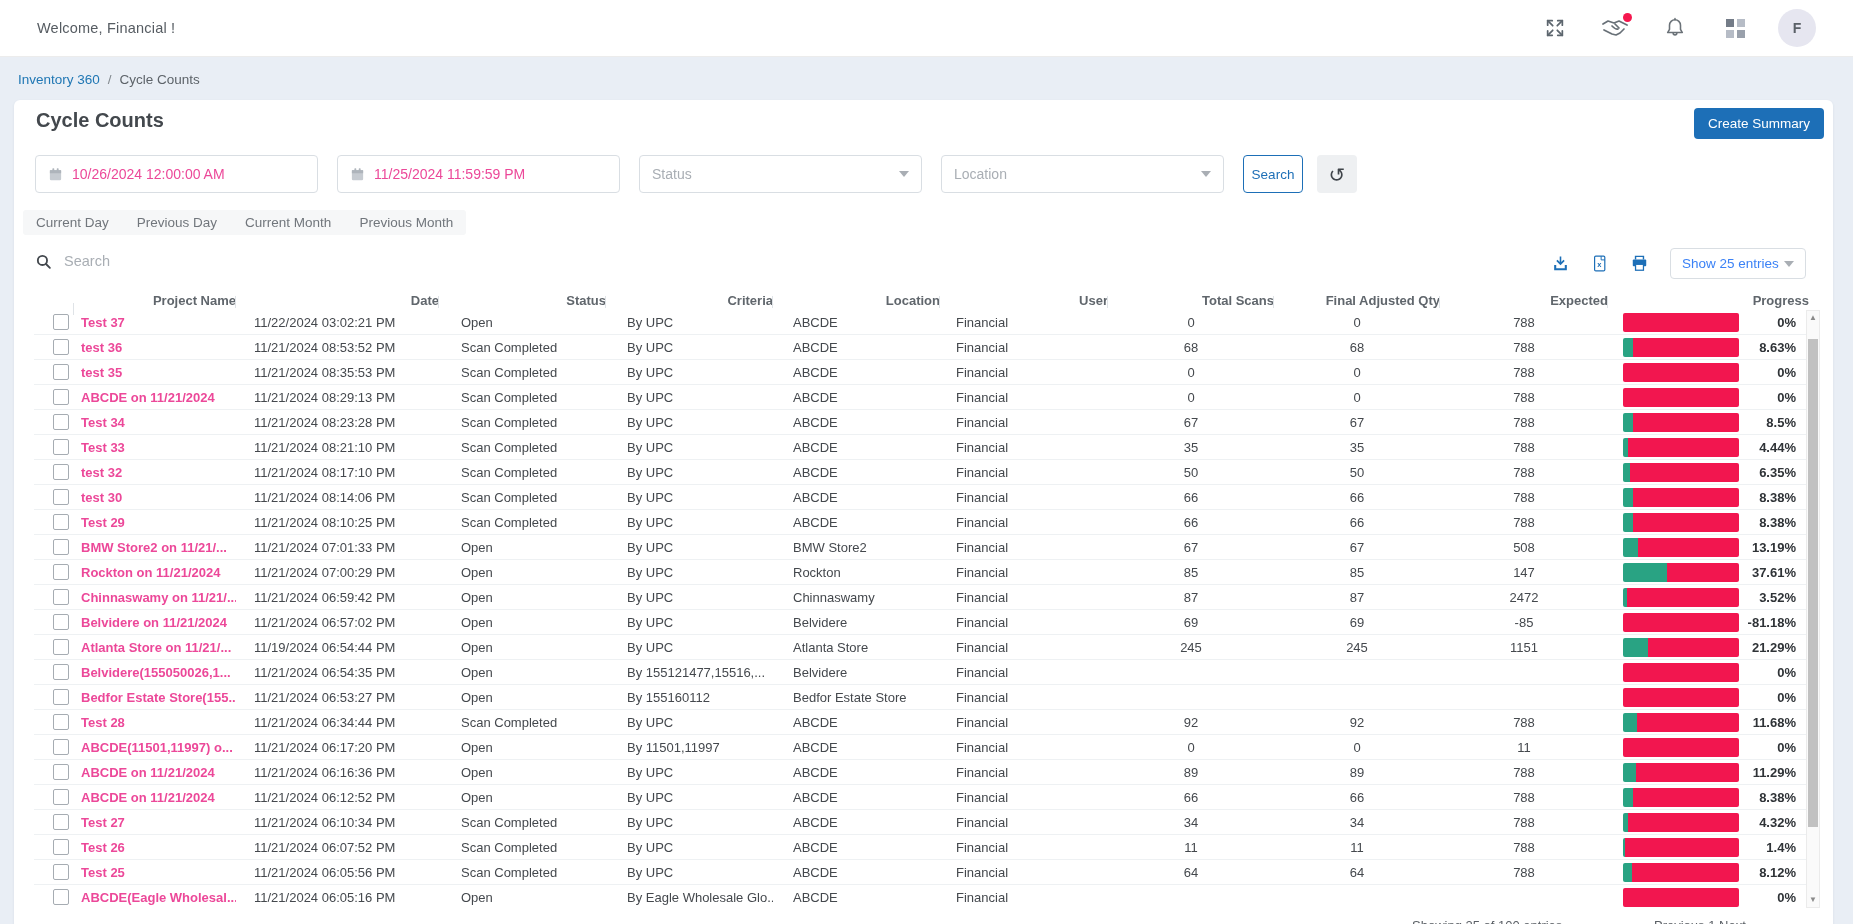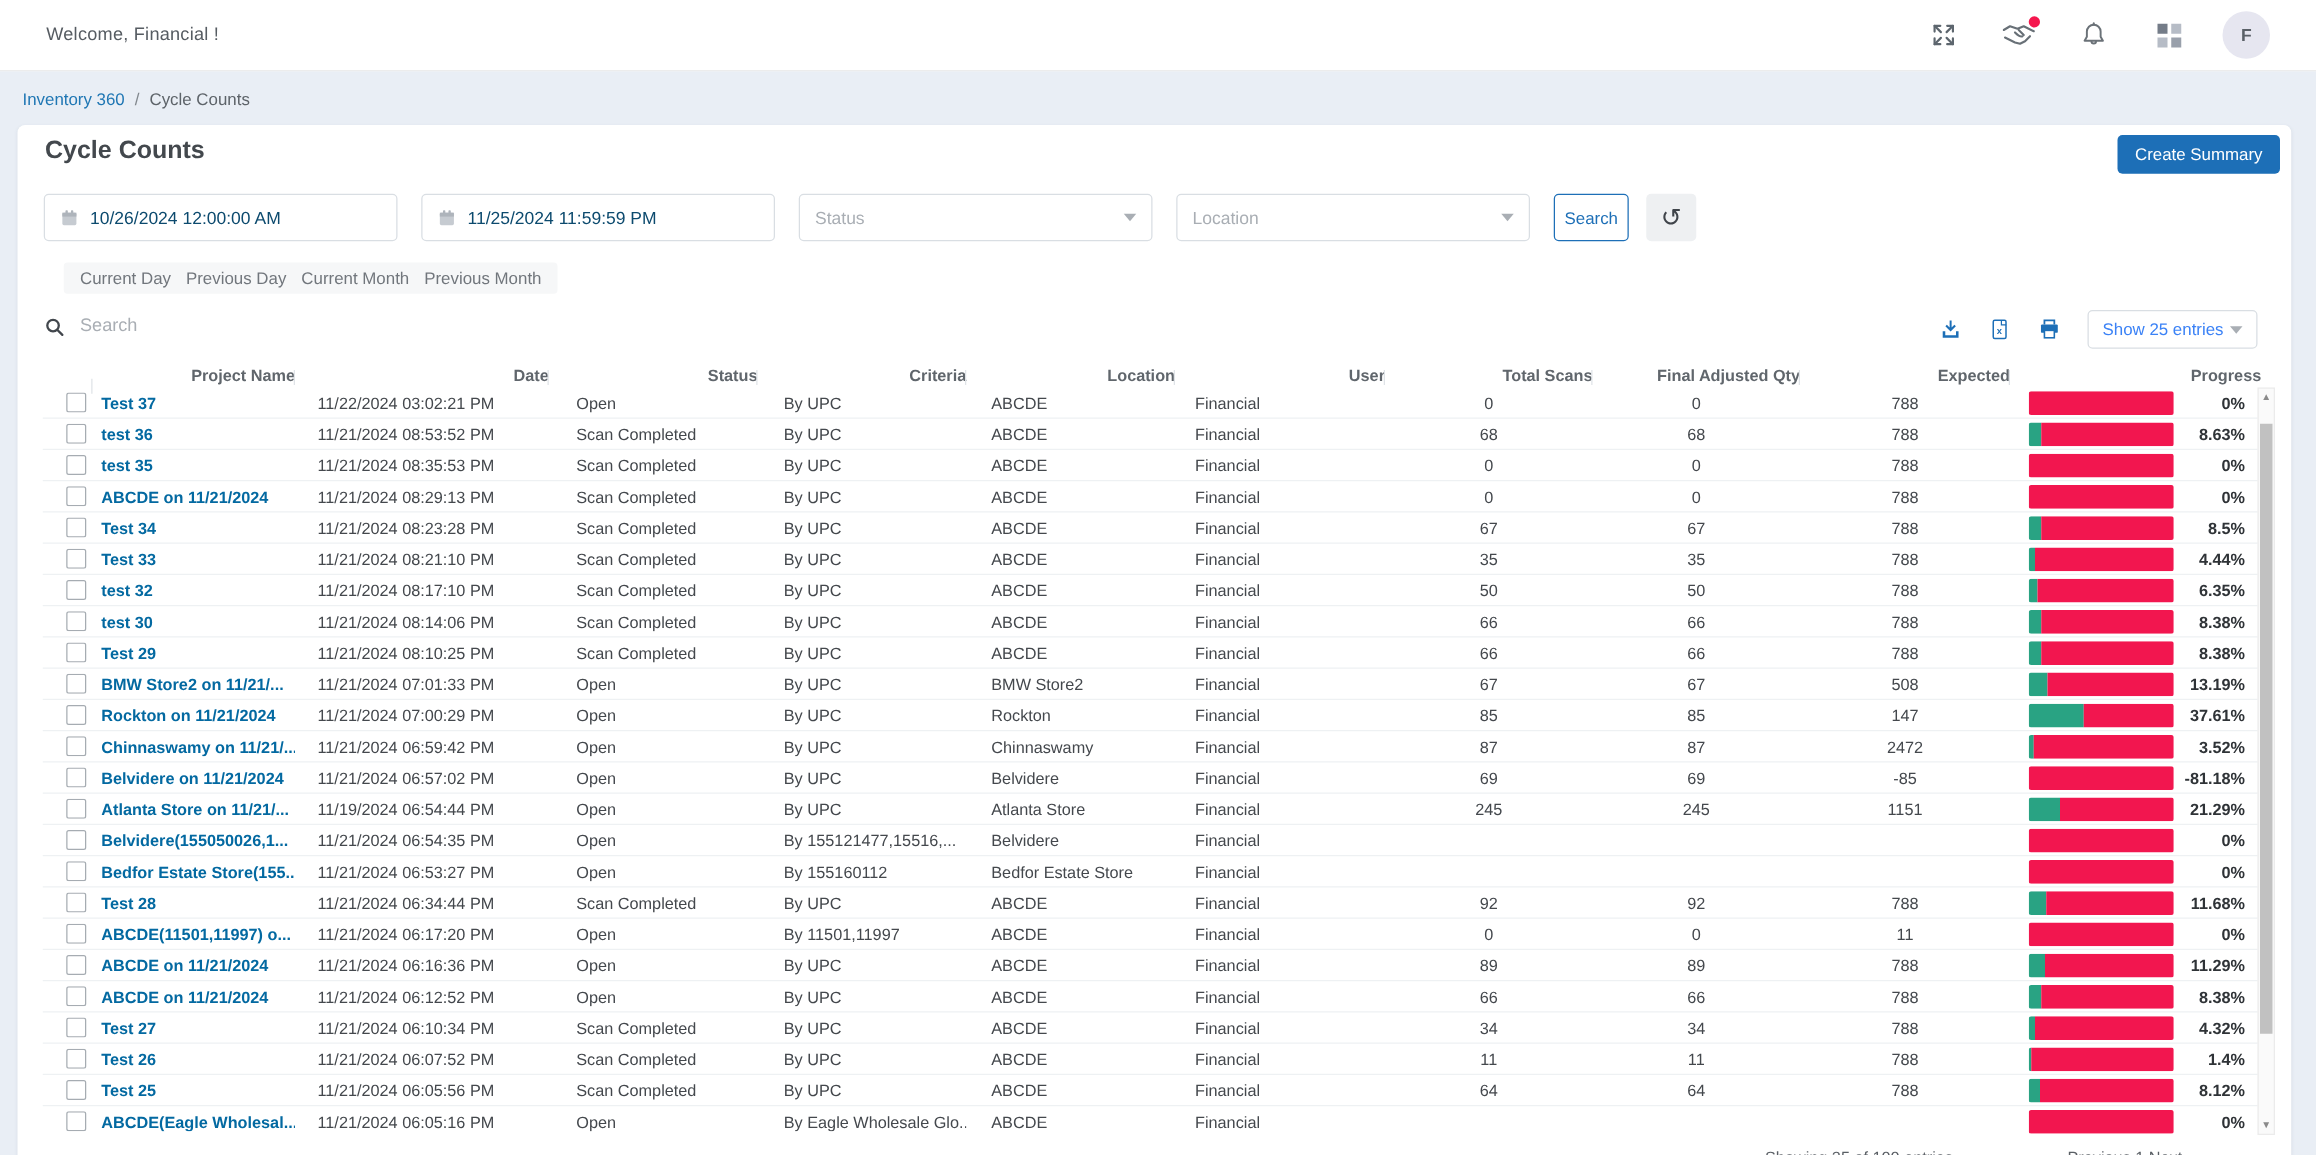--- a/index.html
+++ b/index.html
@@ -31,30 +31,30 @@
   
   .card{position:absolute;left:14px;top:100px;width:1819px;height:836px;background:#fff;border-radius:6px;
     box-shadow:0 1px 3px rgba(40,60,90,.08);box-sizing:border-box}
   .page-title{position:absolute;left:22px;top:9px;font-size:20px;font-weight:bold;color:#43484d}
   .btn-create{position:absolute;right:9px;top:8px;height:31px;padding:0 14px;background:#1d6fb7;color:#fff;border:none;
     border-radius:4px;font-size:13.5px;font-family:inherit;cursor:pointer}
   
   .filters{position:absolute;left:21px;top:55px;display:flex;align-items:center}
   .date-box{width:283px;height:38px;border:1px solid #d9dee3;border-radius:4px;display:flex;align-items:center;gap:9px;
     padding-left:12px;box-sizing:border-box;margin-right:19px;background:#fff;cursor:pointer}
-  .date-box span{font-size:14px;color:#0c4a6e}
+  .date-box span{font-size:14px;color:#ec4899}
   .sel-box{width:283px;height:38px;border:1px solid #d9dee3;border-radius:4px;display:flex;align-items:center;justify-content:space-between;
     padding:0 12px;box-sizing:border-box;margin-right:19px;background:#fff;cursor:pointer}
   .sel-box .ph{font-size:14px;color:#a9aeb4}
   .caret{width:0;height:0;border-left:5px solid transparent;border-right:5px solid transparent;border-top:6px solid #a9aeb4}
   .btn-search{width:60px;height:38px;background:#fff;border:1.5px solid #1d6fb7;border-radius:4px;color:#1d6fb7;
     font-size:13.5px;font-family:inherit;cursor:pointer;margin-right:14px}
   .btn-reset{width:40px;height:38px;background:#eef0f2;border:none;border-radius:4px;color:#3f444a;font-size:20px;cursor:pointer;line-height:38px}
   
-  .chips{position:absolute;left:37px;top:110px;background:#f6f7f8;border-radius:3px;padding:5px 13px;display:flex;gap:12px}
+  .chips{position:absolute;left:9px;top:110px;background:#f6f7f8;border-radius:3px;padding:5px 13px;display:flex;gap:28px}
   .chips span{font-size:13.5px;color:#71767c;cursor:pointer}
   
   .tsearch{position:absolute;left:21px;top:152px;display:flex;align-items:center;gap:10px}
   .tsearch input{border:none;outline:none;font-size:14.5px;font-family:inherit;color:#3f444a;width:300px;background:transparent}
   .tsearch input::placeholder{color:#a9aeb4}
   .tool-right{position:absolute;right:27px;top:148px;display:flex;align-items:center;gap:21px}
   .entries{width:136px;height:31px;border:1px solid #d9dee3;border-radius:4px;display:flex;align-items:center;justify-content:space-between;
     padding:0 11px;box-sizing:border-box;font-size:13.5px;color:#3b82f6;cursor:pointer;background:#fff}
   .exp-icon{cursor:pointer;display:flex}
   
@@ -68,21 +68,21 @@
   .col-project{width:162px;padding-left:7px}
   .col-date{width:203px;padding-left:18px}
   .col-status{width:167px;padding-left:22px}
   .col-criteria{width:167px;padding-left:21px}
   .col-location{width:167px;padding-left:20px}
   .col-user{width:168px;padding-left:16px}
   .col-scans{width:166px;text-align:center}
   .col-adj{width:166px;text-align:center}
   .col-exp{width:168px;text-align:center}
   .col-progress{width:201px;display:flex;align-items:center;box-sizing:border-box;padding-left:15px}
-  .td a{color:#0369a1;font-weight:bold;text-decoration:none;cursor:pointer}
+  .td a{color:#ec4899;font-weight:bold;text-decoration:none;cursor:pointer}
   .checkbox{display:inline-block;width:14px;height:14px;border:1.5px solid #a6acb2;border-radius:2px;background:#fff;cursor:pointer;vertical-align:middle}
   .bar{width:116px;height:19px;border-radius:2px;overflow:hidden;display:flex;flex:none}
   .bar .green{height:100%}
   .bar .red{height:100%;flex:1}
   .pct{flex:1;text-align:right;font-size:13px;font-weight:bold;color:#2f3337;padding-right:13px}
   
   .vscroll{position:absolute;right:13px;top:210px;width:14px;height:598px;background:#fafafa;border:1px solid #ebebeb;box-sizing:border-box}
   .vscroll .arr{position:absolute;left:0;width:100%;text-align:center;font-size:8px;color:#8a8a8a;line-height:12px}
   .vscroll .thumb{position:absolute;left:1px;top:28px;width:10px;height:488px;background:#c1c1c1}
   

